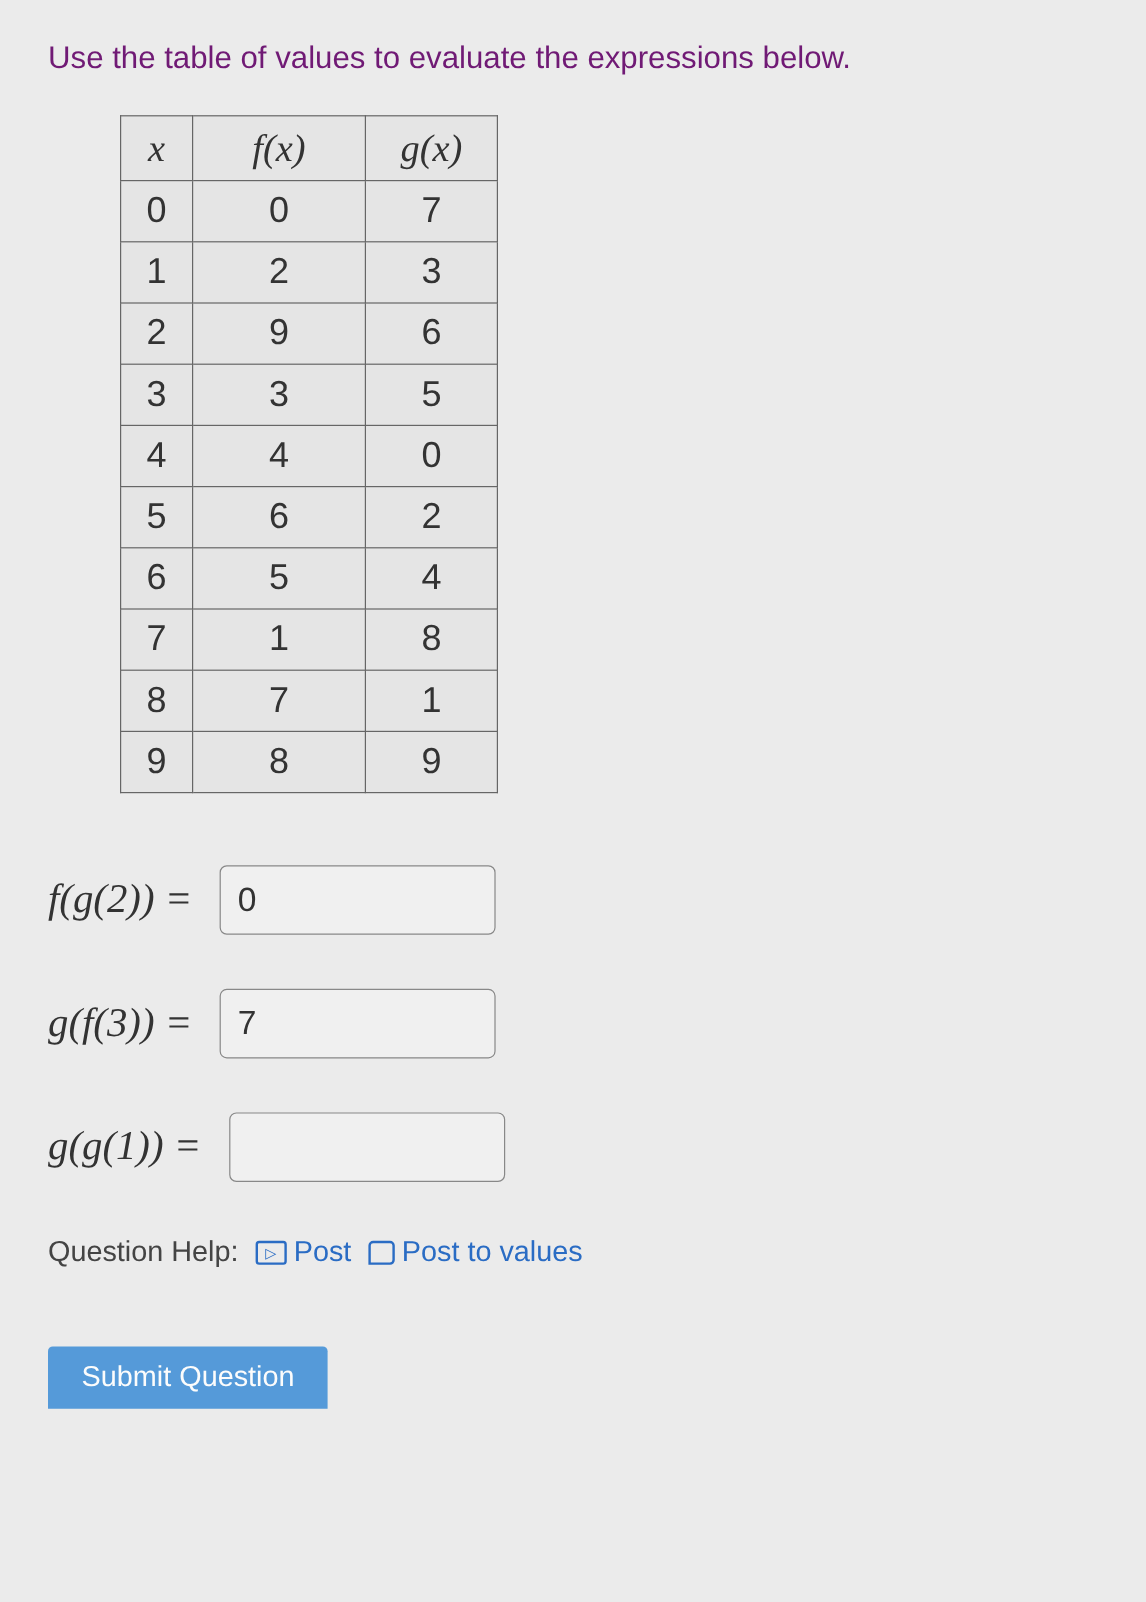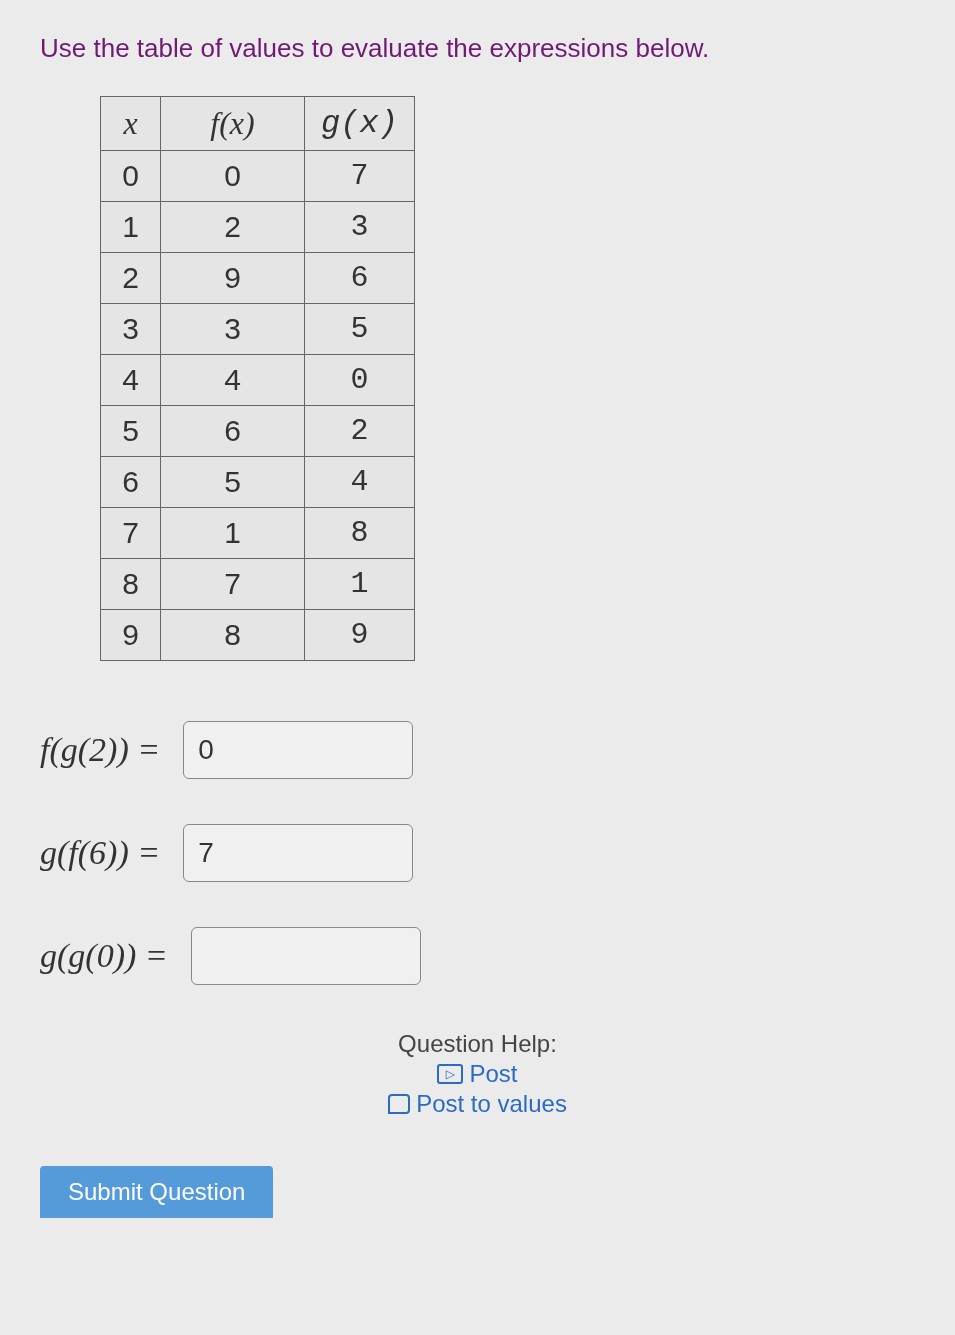--- a/index.html
+++ b/index.html
@@ -35,21 +35,21 @@
       font-size: 30px;
     }
     th {
       font-weight: normal;
       font-style: italic;
       font-family: 'Times New Roman', serif;
       font-size: 32px;
     }
     th:nth-child(1), td:nth-child(1) { width: 60px; }
     th:nth-child(2), td:nth-child(2) { width: 144px; }
-    th:nth-child(3), td:nth-child(3) { width: 110px; font-family: Liberation Mono, monospace; }
+    th:nth-child(3), td:nth-child(3) { width: 110px; }
     .expr-row {
       display: flex;
       align-items: center;
       margin-bottom: 45px;
       gap: 11px;
     }
     .expr-label {
       font-family: 'Times New Roman', serif;
       font-style: italic;
       font-size: 34px;
@@ -69,22 +69,21 @@
     .answer-input.focused {
       border: 2px solid #2a6cc4;
       background: #fff;
     }
     .help-row {
       font-size: 24px;
       color: #444;
       margin-top: 20px;
       display: flex;
       align-items: center;
-      gap: 2px;
-      flex-direction: column;
+      gap: 14px;
     }
     .help-link {
       color: #2a6cc4;
       display: inline-flex;
       align-items: center;
       gap: 6px;
       cursor: pointer;
     }
     .video-icon {
       display: inline-flex;
@@ -99,21 +98,21 @@
     }
     .forum-icon {
       width: 22px;
       height: 20px;
       border: 2px solid #2a6cc4;
       border-radius: 4px;
       border-bottom-left-radius: 0;
       position: relative;
     }
     .submit-btn {
-      margin-top: 48px;
+      margin-top: 64px;
       background: #3b8dd6;
       color: #fff;
       font-size: 24px;
       padding: 12px 28px;
       border: none;
       border-radius: 4px 4px 0 0;
       cursor: pointer;
       opacity: 0.85;
     }
   </style>
@@ -187,25 +186,25 @@
       </tbody>
   </table>
 </div>
 
 <div id="expressions">
     <div class="expr-row">
       <span class="expr-label">f(g(2)) = </span>
       <input type="text" class="answer-input" value="0" style="">
     </div>
     <div class="expr-row">
-      <span class="expr-label">g(f(6)) = </span>
+      <span class="expr-label">g(f(3)) = </span>
       <input type="text" class="answer-input" value="7" style="">
     </div>
     <div class="expr-row">
-      <span class="expr-label">g(g(0)) = </span>
+      <span class="expr-label">g(g(1)) = </span>
       <input type="text" class="answer-input" style="">
     </div>
   </div>
 
 <div class="help-row">
   <span>Question Help:</span>
   <span class="help-link">
     <span class="video-icon">▷</span>
     <span>Post</span>
   </span>

